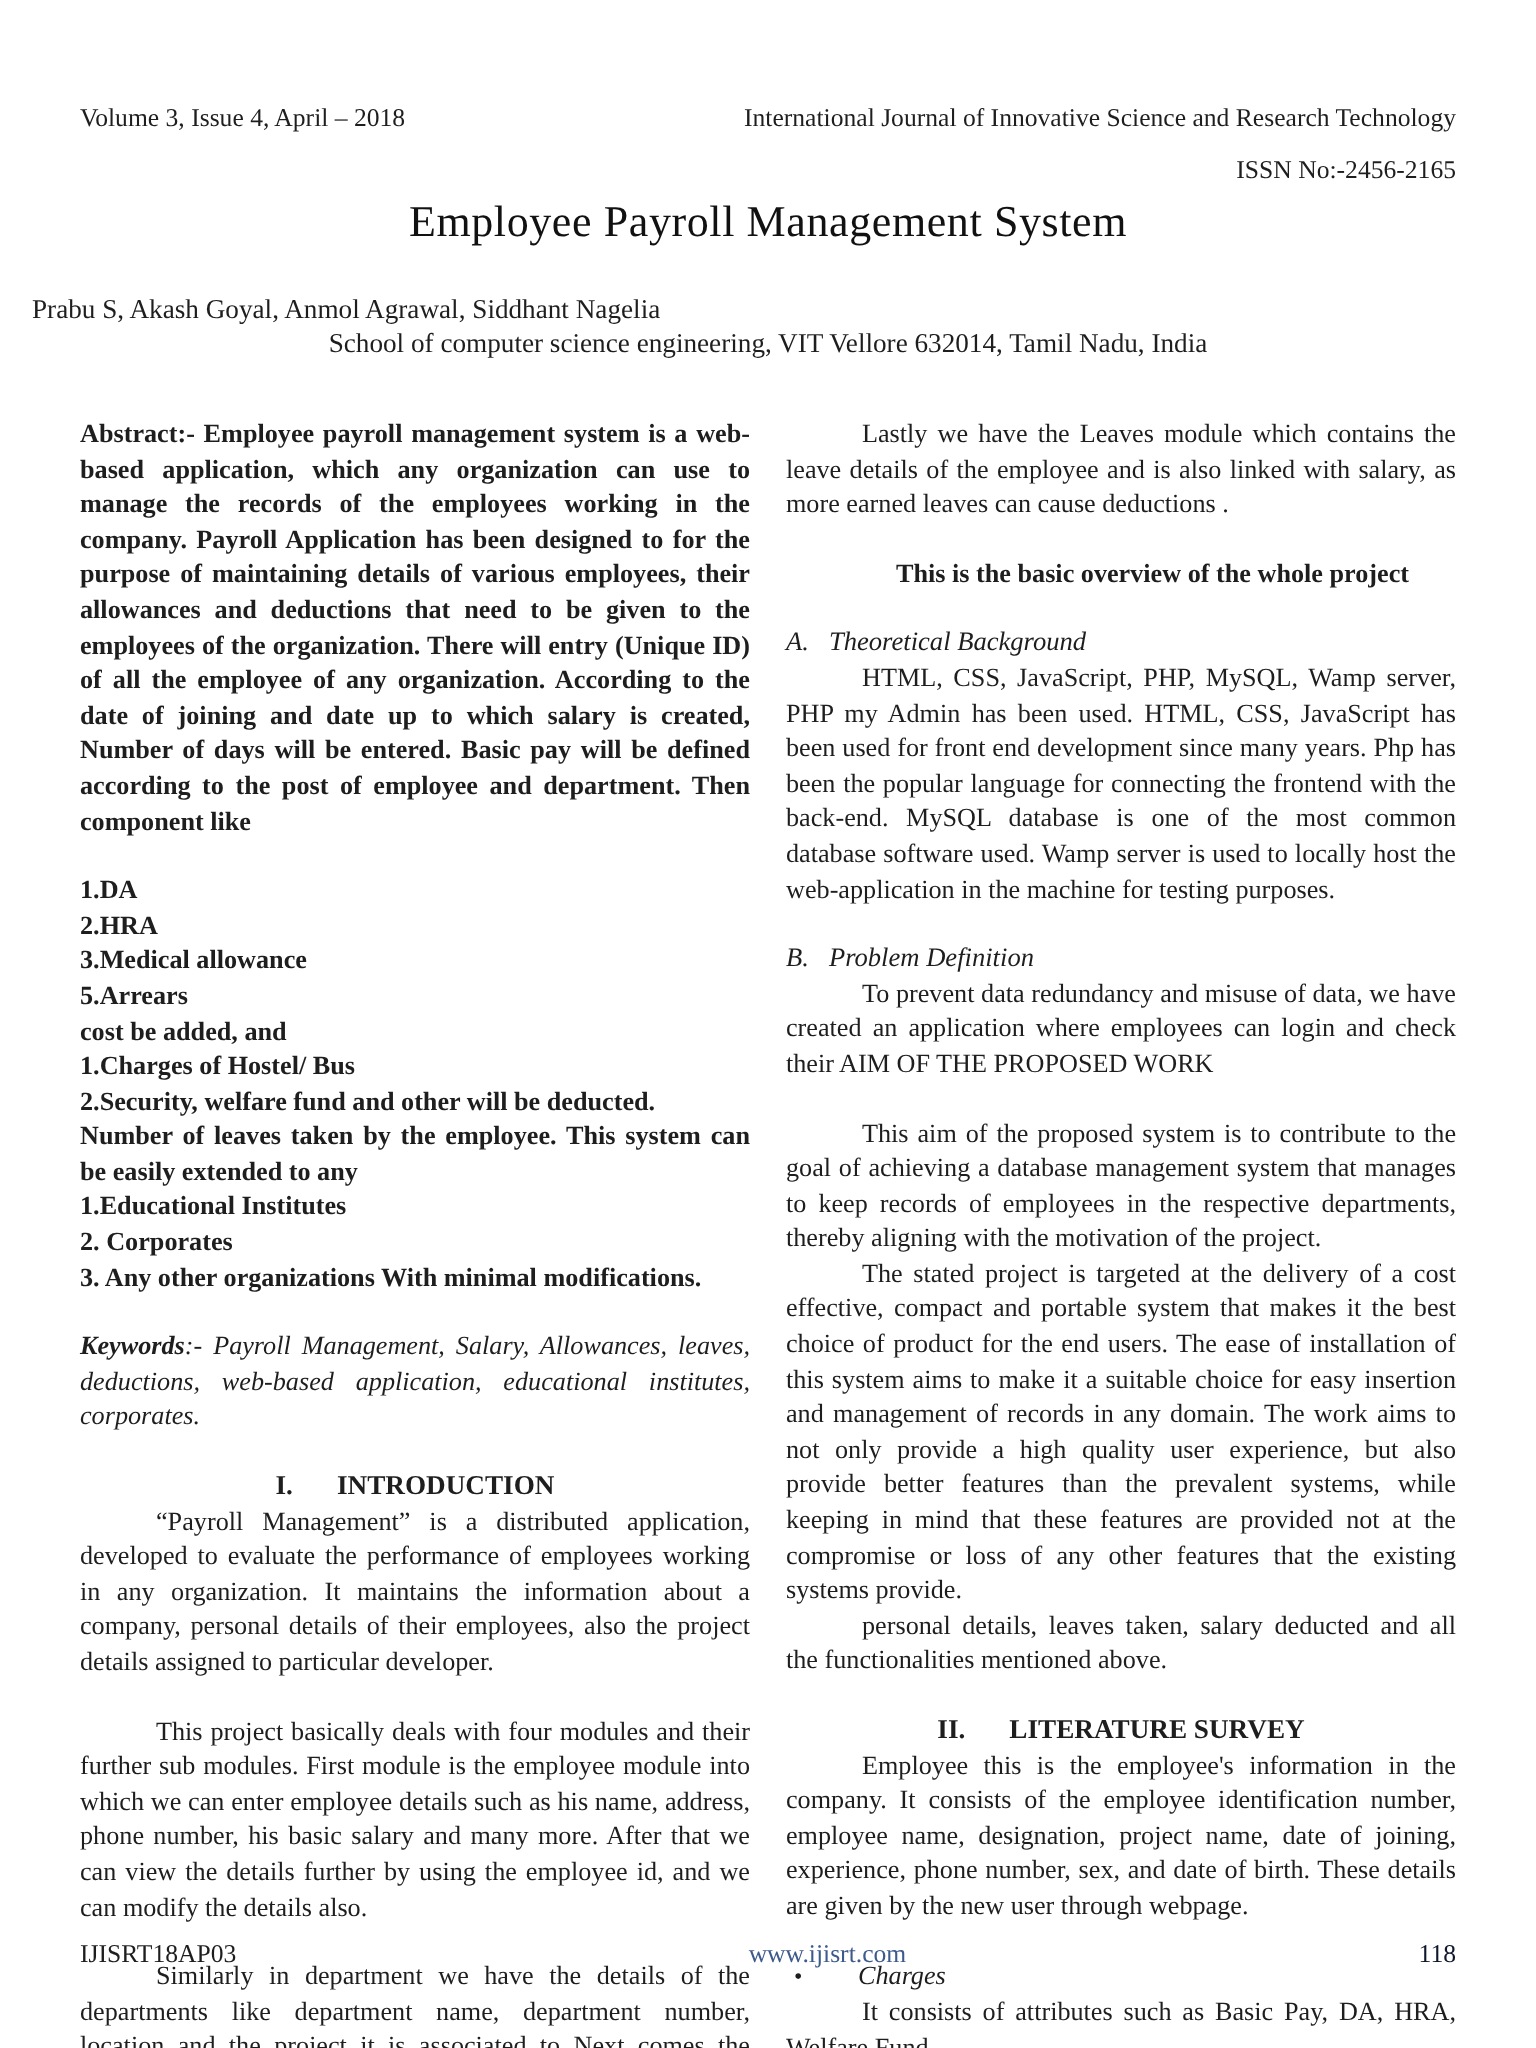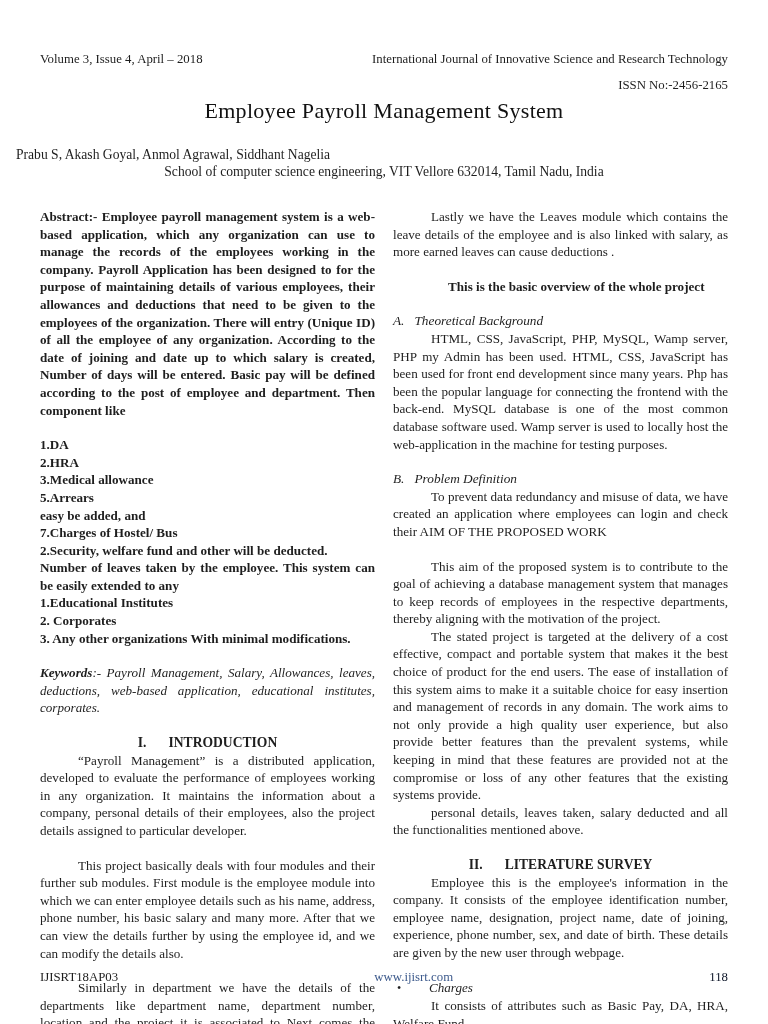--- a/index.html
+++ b/index.html
@@ -148,22 +148,22 @@
 
   <div class="columns">
 
     <div class="col">
       <p class="para bold">Abstract:- Employee payroll management system is a web-based application, which any organization can use to manage the records of the employees working in the company. Payroll Application has been designed to for the purpose of maintaining details of various employees, their allowances and deductions that need to be given to the employees of the organization. There will entry (Unique ID) of all the employee of any organization. According to the date of joining and date up to which salary is created, Number of days will be entered. Basic pay will be defined according to the post of employee and department. Then component like</p>
       <div class="gap"></div>
       <div class="list-line">1.DA</div>
       <div class="list-line">2.HRA</div>
       <div class="list-line">3.Medical allowance</div>
       <div class="list-line">5.Arrears</div>
-      <div class="list-line">easy be added, and</div>
-      <div class="list-line">7.Charges of Hostel/ Bus</div>
+      <div class="list-line">cost be added, and</div>
+      <div class="list-line">1.Charges of Hostel/ Bus</div>
       <div class="list-line">2.Security, welfare fund and other will be deducted.</div>
       <div class="list-line">Number of leaves taken by the employee. This system can be easily extended to any</div>
       <div class="list-line">1.Educational Institutes</div>
       <div class="list-line">2. Corporates</div>
       <div class="list-line">3. Any other organizations With minimal modifications.</div>
       <div class="gap"></div>
       <p class="para keywords-para"><span class="kw-label">Keywords</span><span>:- Payroll Management, Salary, Allowances, leaves, deductions, web-based application, educational institutes, corporates.</span></p>
       <div class="gap"></div>
       <div class="sec-heading">
         <span class="num">I.</span><span>INTRODUCTION</span>

